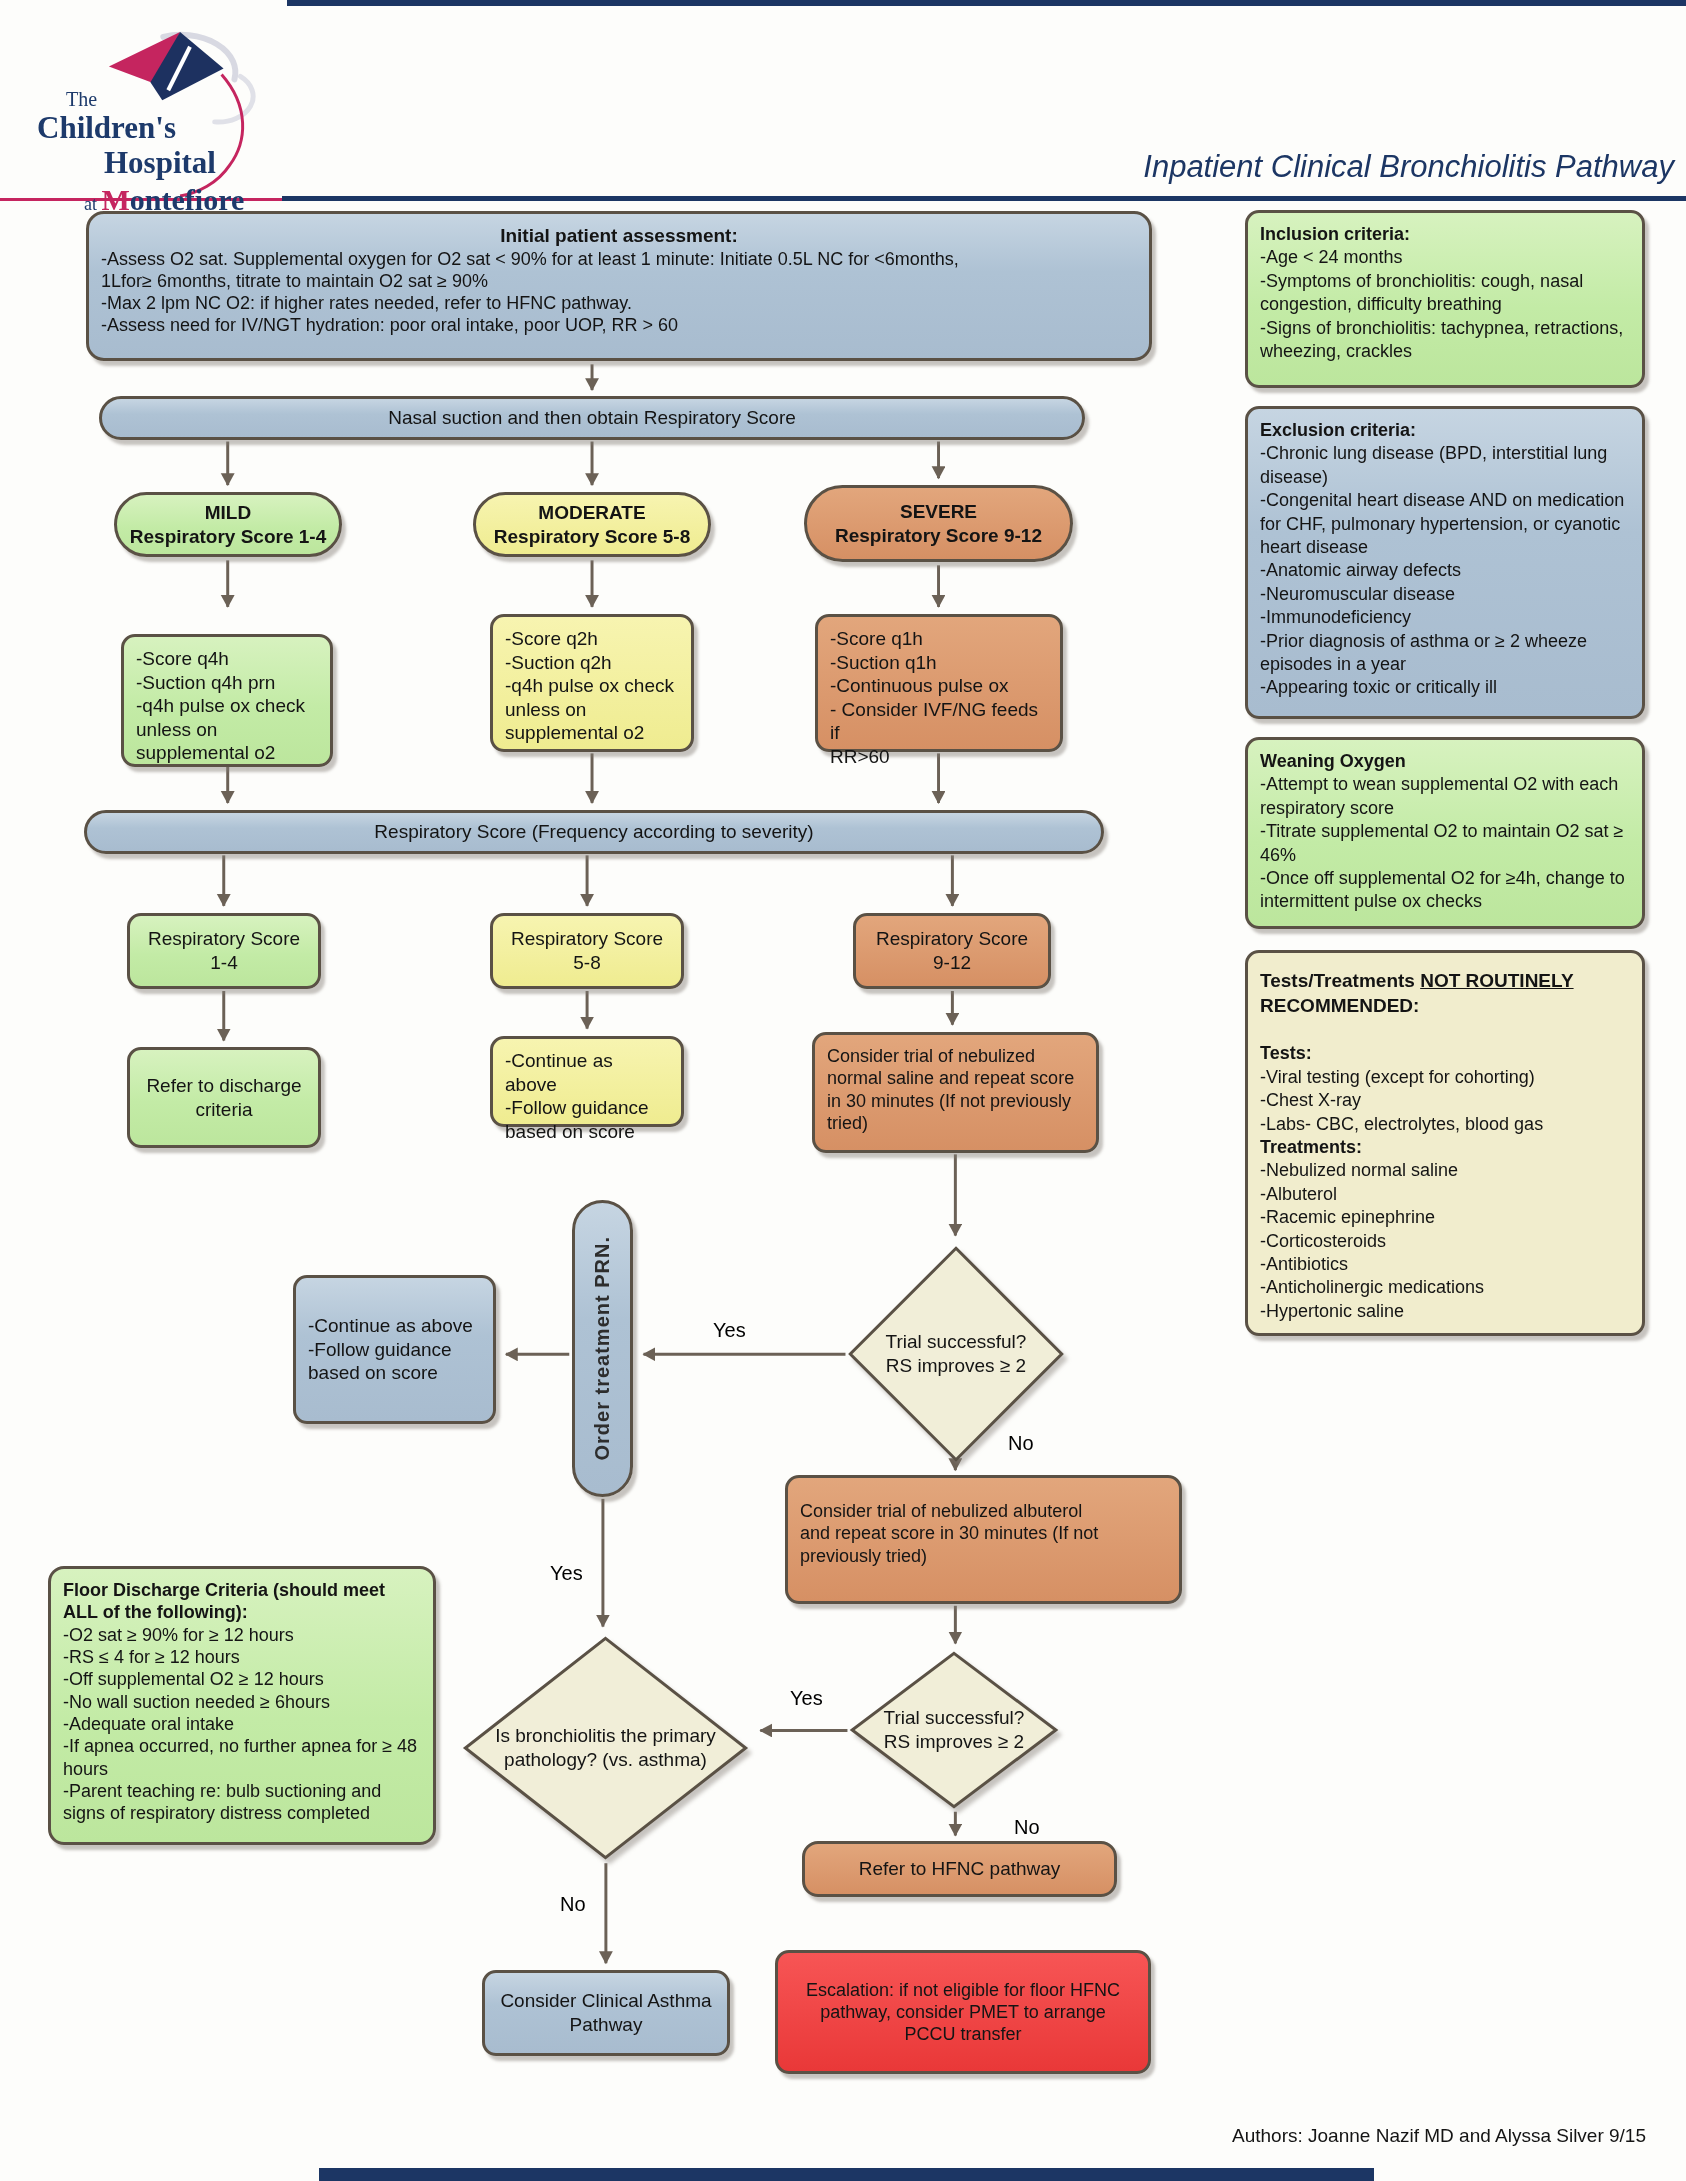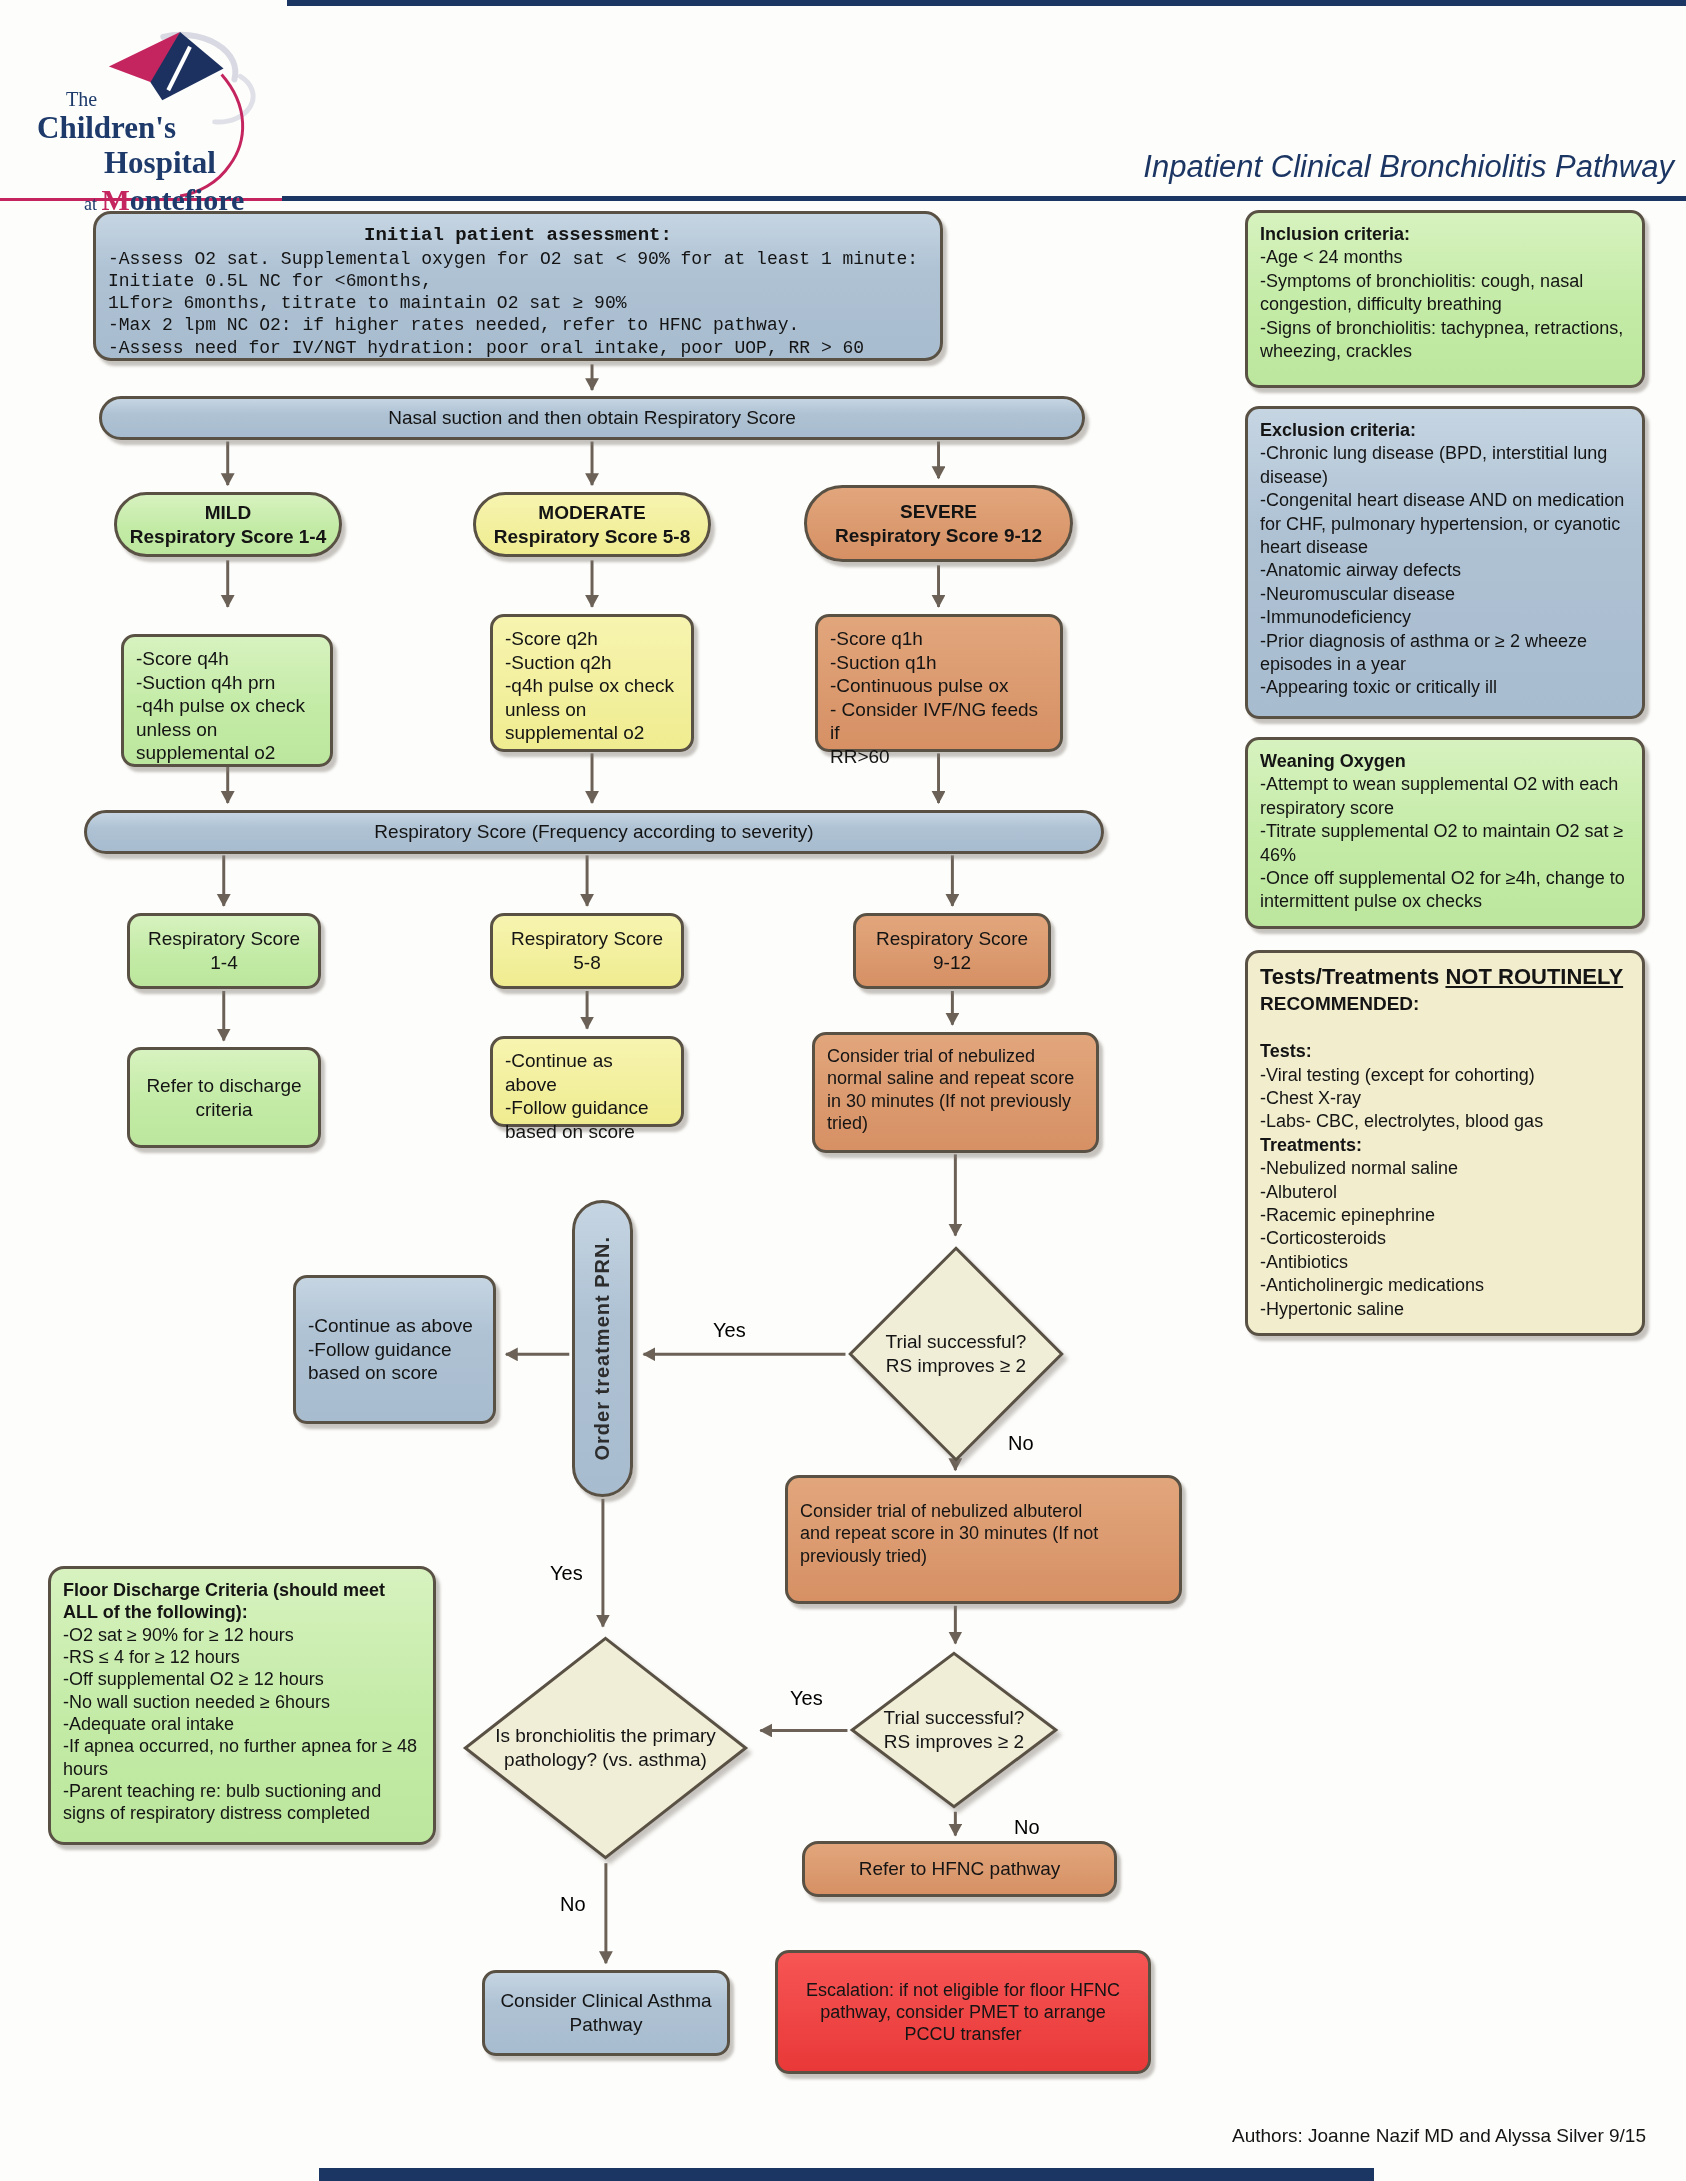--- a/index.html
+++ b/index.html
@@ -104,21 +104,21 @@
       <line x1="575" y1="1368" x2="511" y2="1368" marker-end="url(#ah)"></line>
       <line x1="965" y1="1480" x2="965" y2="1485" marker-end="url(#ah)"></line>
       <line x1="965" y1="1622" x2="965" y2="1660" marker-end="url(#ah)"></line>
       <line x1="856" y1="1748" x2="768" y2="1748" marker-end="url(#ah)"></line>
       <line x1="965" y1="1830" x2="965" y2="1854" marker-end="url(#ah)"></line>
       <line x1="609" y1="1514" x2="609" y2="1643" marker-end="url(#ah)"></line>
       <line x1="612" y1="1882" x2="612" y2="1983" marker-end="url(#ah)"></line>
     </g>
   </svg>
 
-  <div class="node blue r18 pad" style="left:93px;top:211px;width:850px;height:150px;font-family:Liberation Mono, monospace;">
+  <div class="node blue r18 pad" style="left:86px;top:211px;width:1066px;height:150px;">
     <div class="title-c">Initial patient assessment:</div>
     <div class="preline fs18">-Assess O2 sat.  Supplemental oxygen for O2 sat &lt; 90% for at least 1 minute: Initiate 0.5L NC for &lt;6months,
 1Lfor≥ 6months, titrate to maintain O2 sat ≥ 90%
 -Max 2 lpm NC O2: if higher rates needed, refer to HFNC pathway.
 -Assess need for IV/NGT hydration: poor oral intake, poor UOP, RR &gt; 60</div>
   </div>
 
   <div class="node blue r22 bar" style="left:99px;top:396px;width:986px;height:44px;">Nasal suction and then obtain Respiratory Score</div>
 
   <div class="node green pill center bold preline" style="left:114px;top:492px;width:228px;height:65px;">MILD
@@ -245,21 +245,21 @@
   </div>
 
   <div class="node green r14 pad side" style="top:737px;height:192px;">
     <div class="stitle">Weaning Oxygen</div>
     <div class="preline">-Attempt to wean supplemental O2 with each respiratory score
 -Titrate supplemental O2 to maintain O2 sat ≥ 46%
 -Once off supplemental O2 for ≥4h, change to intermittent pulse ox checks</div>
   </div>
 
   <div class="node cream r14 pad side" style="top:950px;height:386px;">
-    <div class="stitle" style="font-size:22px;"><span>Tests/Treatments </span><u>NOT ROUTINELY</u></div>
+    <div class="stitle" style="font-size:19px;margin-top:6px;"><span>Tests/Treatments </span><u>NOT ROUTINELY</u></div>
     <div class="stitle" style="font-size:19px;">RECOMMENDED:</div>
     <div style="height:24px;"></div>
     <div class="stitle">Tests:</div>
     <div class="preline">-Viral testing (except for cohorting)
 -Chest X-ray
 -Labs- CBC, electrolytes, blood gas</div>
     <div class="stitle">Treatments:</div>
     <div class="preline">-Nebulized normal saline
 -Albuterol
 -Racemic epinephrine

